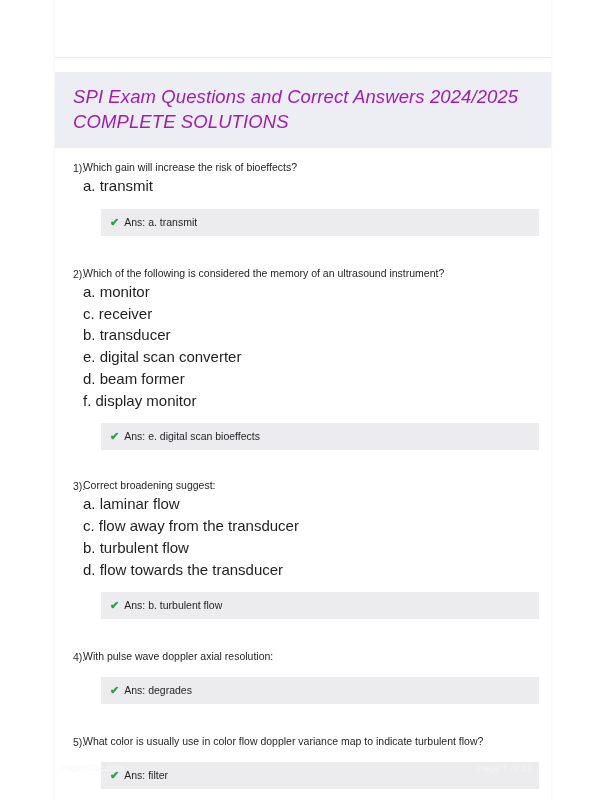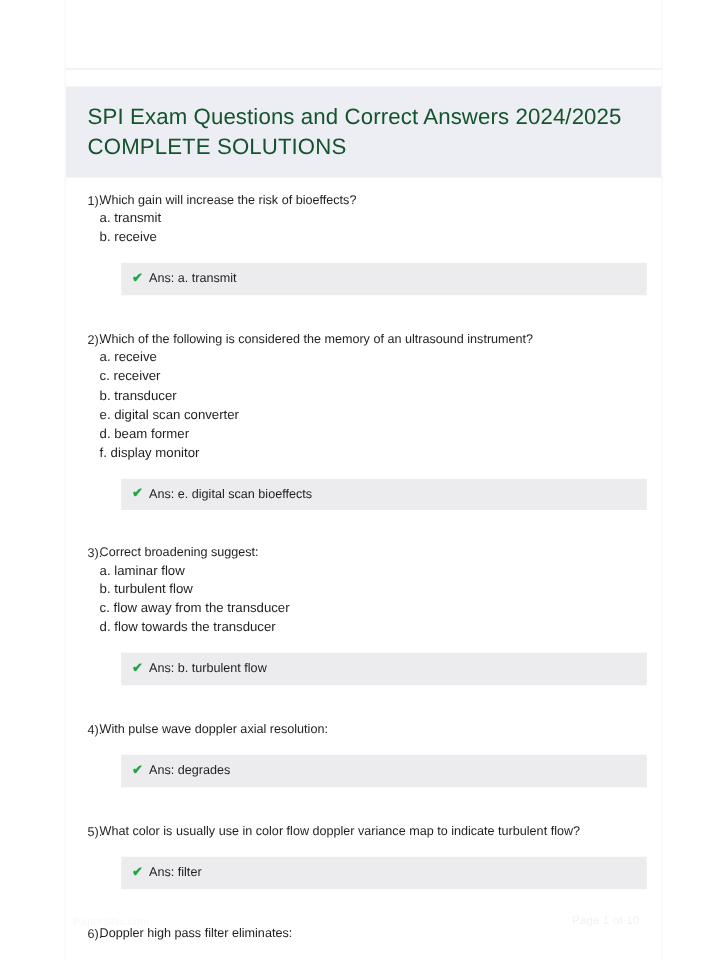--- a/index.html
+++ b/index.html
@@ -43,23 +43,24 @@
     top: 72px;
     width: 496px;
     min-height: 71px;
     background: #eceef3;
     box-sizing: border-box;
     padding: 13px 18px 14px 18px;
   }
   .title-text {
     font-size: 18.5px;
     line-height: 1.33;
-    color: #14532d;
+    color: #a21caf;
     font-weight: 400;
     letter-spacing: 0.1px;
+    font-style: italic;
   }
   .content {
     position: absolute;
     left: 55px;
     top: 160px;
     width: 496px;
   }
   .qblock {
     position: relative;
     margin-bottom: 0;
@@ -87,21 +88,21 @@
     color: #1f1f1f;
     line-height: 1.45;
     margin: 0;
   }
   .options {
     list-style: none;
     margin: 0;
     padding: 0;
   }
   .options li {
-    font-size: 11px;
+    font-size: 15px;
     color: #1f1f1f;
     line-height: 1.45;
     margin: 0;
   }
   .ansbox {
     margin: 12px 0 0 46px;
     width: 438px;
     background: #ececee;
     box-sizing: border-box;
     padding: 6px 10px 6px 9px;
@@ -156,39 +157,38 @@
 
   <div class="content">
 
     <div class="qblock">
       <div class="qrow">
         <div class="qnum">1).</div>
         <div class="qbody">
           <p class="qtext">Which gain will increase the risk of bioeffects?</p>
           <ul class="options">
             <li>a. transmit</li>
-            <li>b. receive</li>
           </ul>
         </div>
       </div>
       <div class="ansbox">
         <span class="check">✔</span>
         <span>Ans: a. transmit</span>
       </div>
     </div>
 
     <div class="gap-lg"></div>
 
     <div class="qblock">
       <div class="qrow">
         <div class="qnum">2).</div>
         <div class="qbody">
           <p class="qtext">Which of the following is considered the memory of an ultrasound instrument?</p>
           <ul class="options">
-            <li>a. receive</li>
+            <li>a. monitor</li>
             <li>c. receiver</li>
             <li>b. transducer</li>
             <li>e. digital scan converter</li>
             <li>d. beam former</li>
             <li>f. display monitor</li>
           </ul>
         </div>
       </div>
       <div class="ansbox">
         <span class="check">✔</span>
@@ -198,22 +198,22 @@
 
     <div class="gap-md"></div>
 
     <div class="qblock">
       <div class="qrow">
         <div class="qnum">3).</div>
         <div class="qbody">
           <p class="qtext">Correct broadening suggest:</p>
           <ul class="options">
             <li>a. laminar flow</li>
+            <li>c. flow away from the transducer</li>
             <li>b. turbulent flow</li>
-            <li>c. flow away from the transducer</li>
             <li>d. flow towards the transducer</li>
           </ul>
         </div>
       </div>
       <div class="ansbox">
         <span class="check">✔</span>
         <span>Ans: b. turbulent flow</span>
       </div>
     </div>
 

